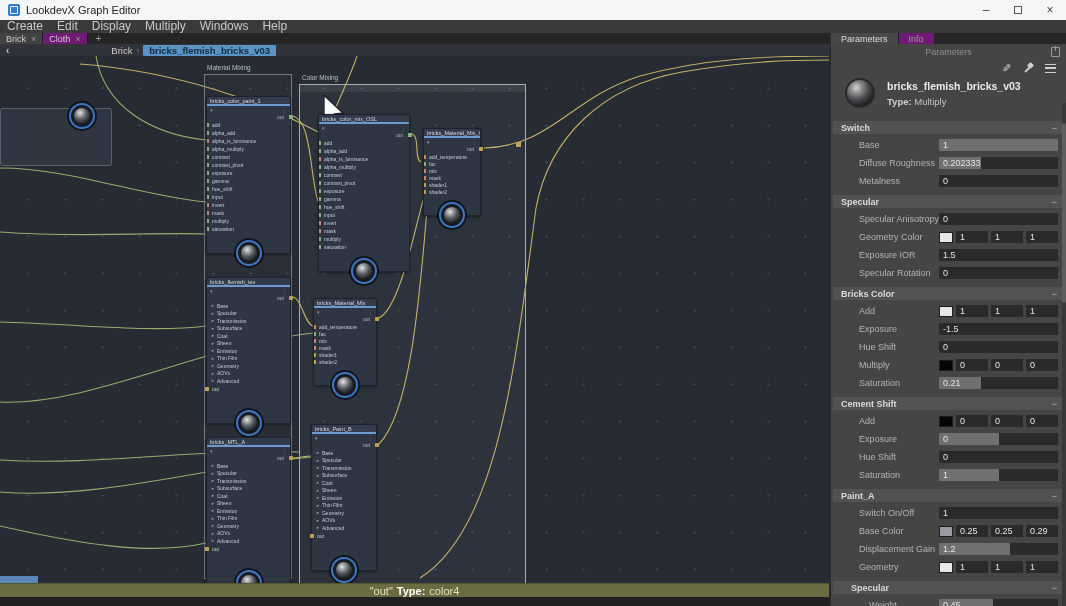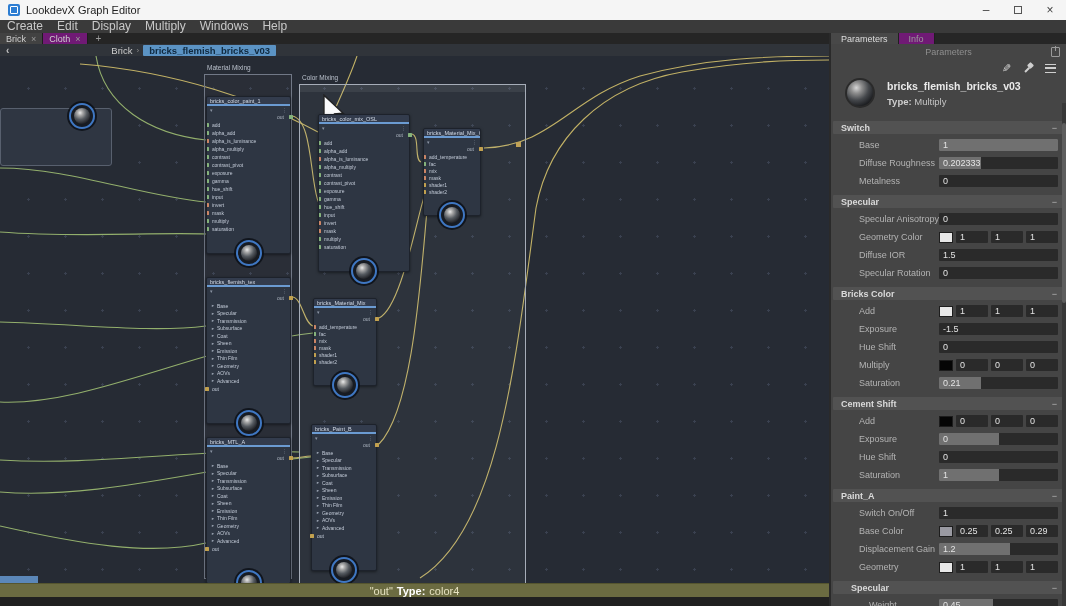--- a/index.html
+++ b/index.html
@@ -707,21 +707,21 @@
             <div class="pval">1</div>
           </div>
           <div class="cbox">
             <div class="pval">1</div>
           </div>
           <div class="cbox">
             <div class="pval">1</div>
           </div>
         </div>
         <div class="param-row">
-          <div class="param-label">Diffuse IOR</div>
+          <div class="param-label">Exposure IOR</div>
           <div class="pfield">
             <div class="pfill" style="width: 0%;"></div>
             <div class="pval">1.5</div>
           </div>
         </div>
         <div class="param-row">
           <div class="param-label">Specular Rotation</div>
           <div class="pfield">
             <div class="pfill" style="width: 0%;"></div>
             <div class="pval">0</div>

